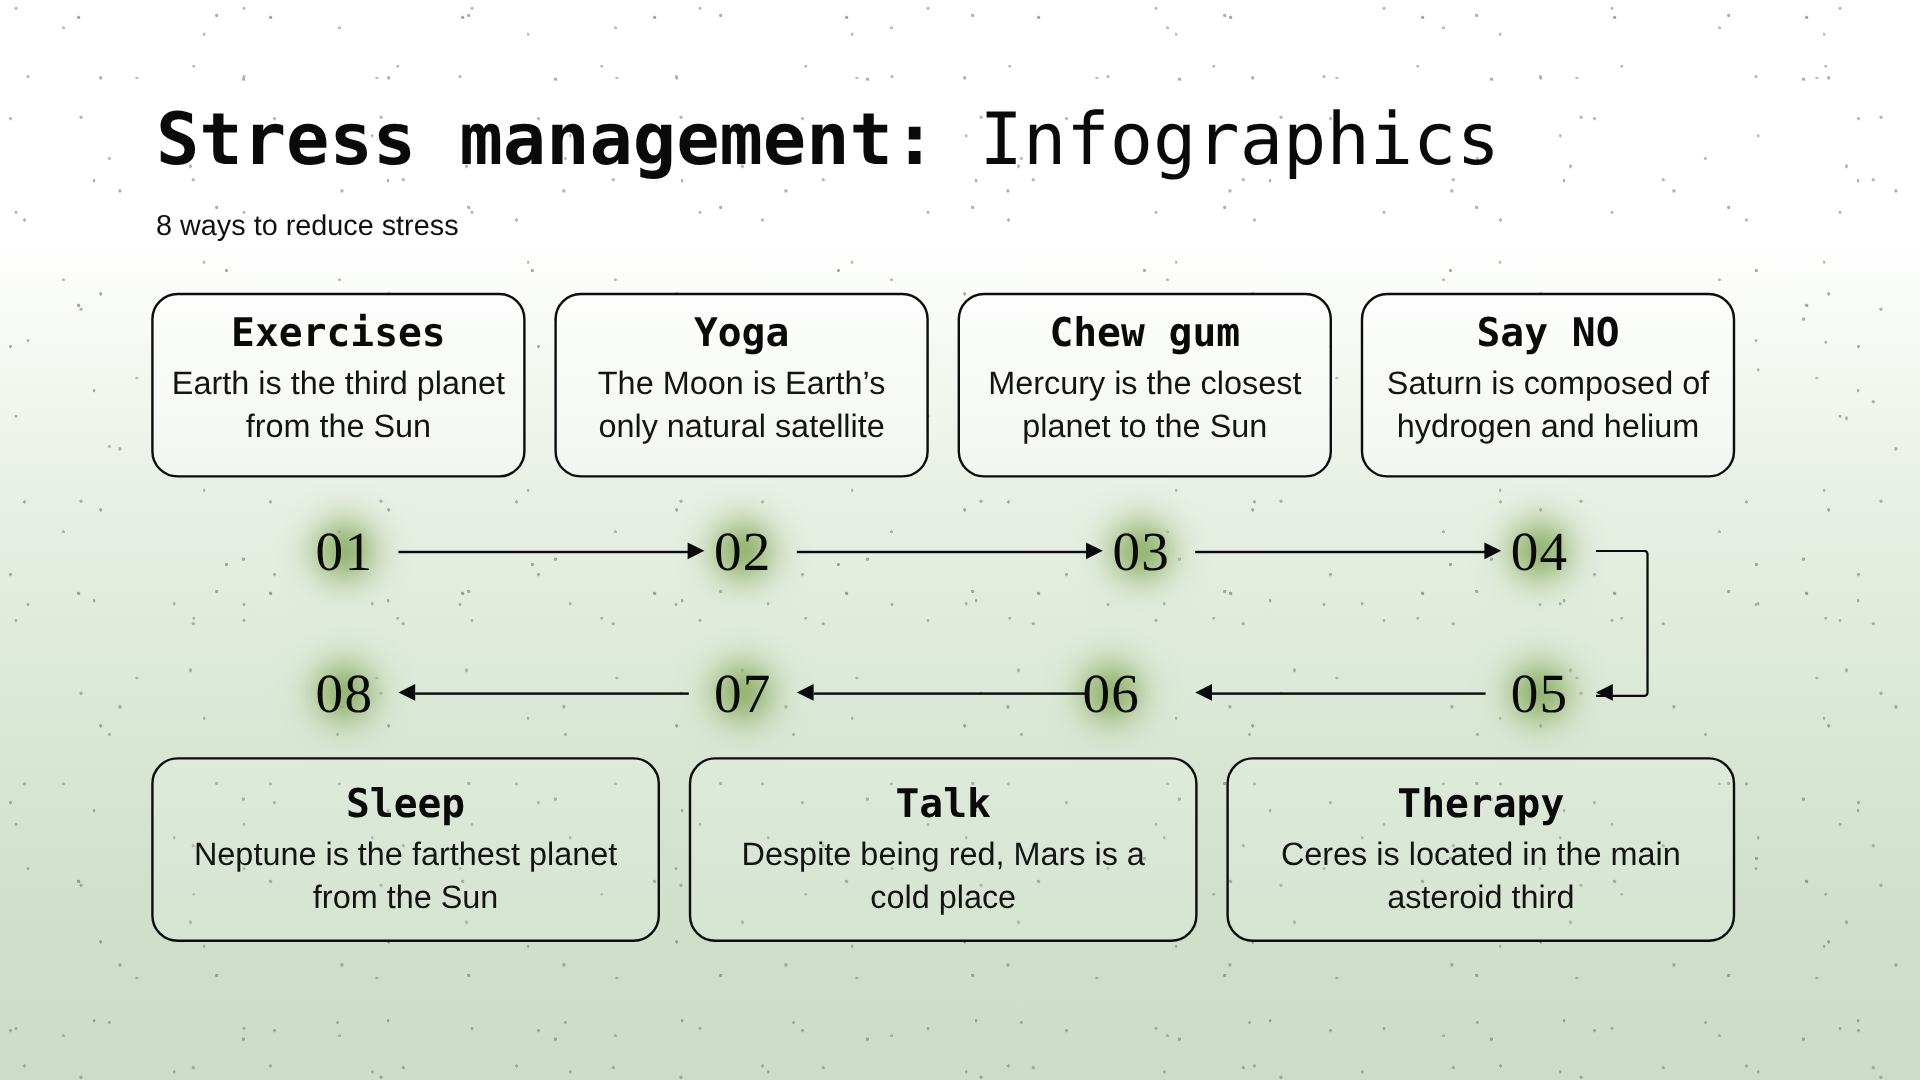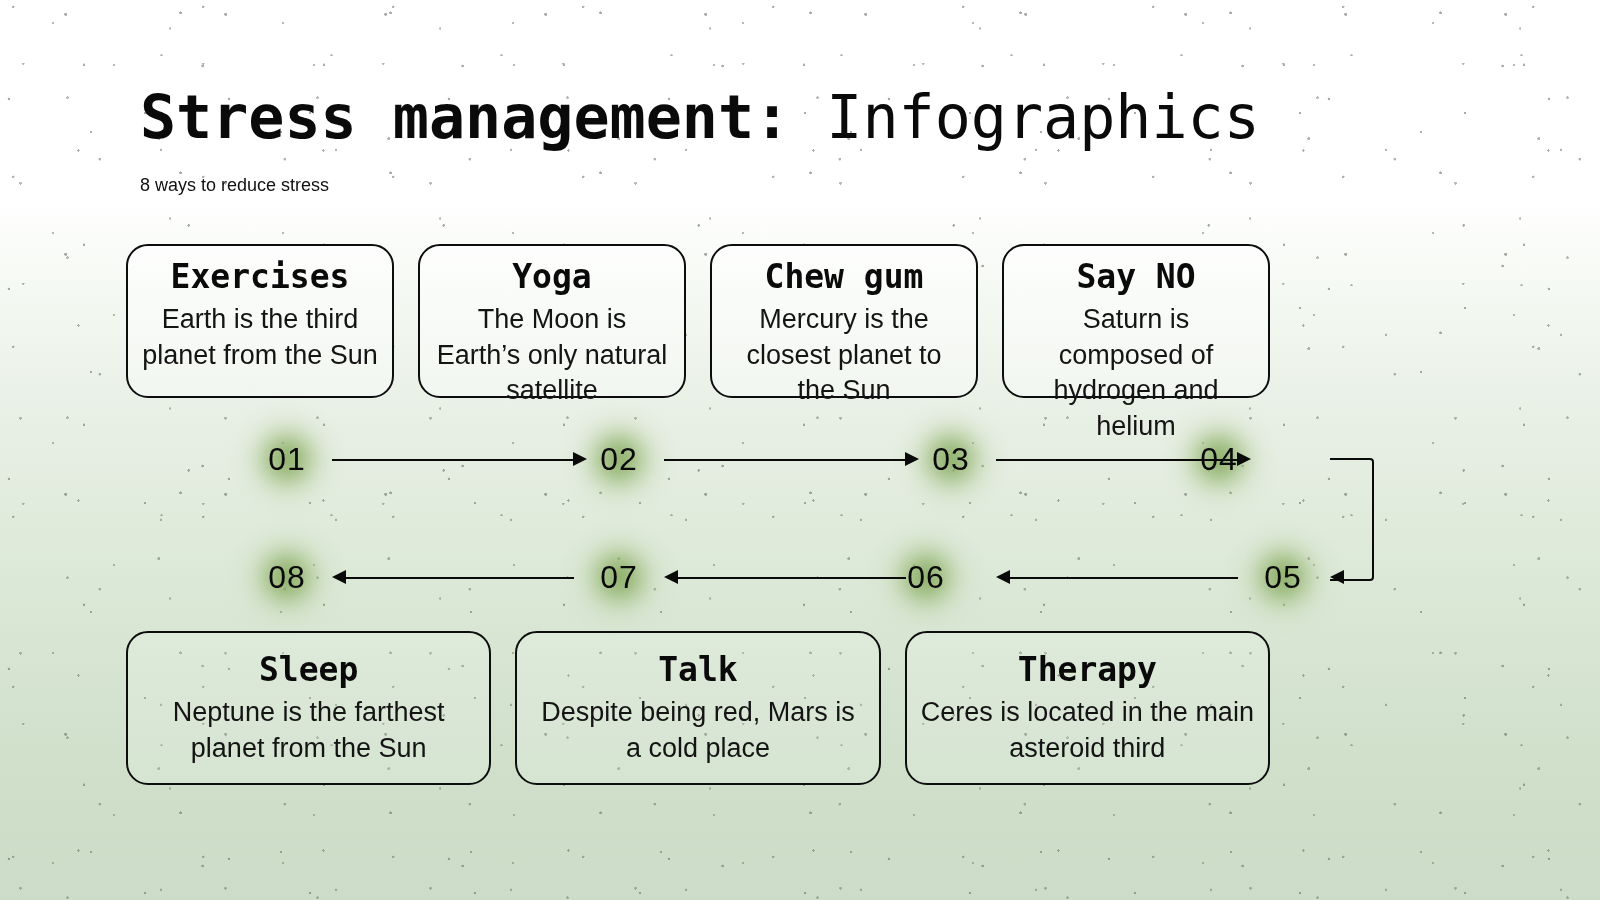--- a/index.html
+++ b/index.html
@@ -59,46 +59,46 @@
       radial-gradient(circle at 92% 81%, #707f6a 0 1.2px, transparent 1.5px);
     background-size: 190px 170px, 230px 210px, 160px 240px, 270px 190px, 210px 160px,
                      180px 220px, 240px 180px, 200px 250px, 260px 200px, 170px 230px,
                      220px 190px, 250px 160px, 190px 240px, 230px 210px, 165px 195px,
                      205px 235px, 245px 175px, 185px 215px, 255px 245px, 175px 185px;
   }
 
   
   #header {
     position: absolute;
-    left: 140px;
+    left: 130px;
     top: 86px;
     width: 1320px;
   }
   #title {
     font-family: "DejaVu Sans Mono", monospace;
     font-size: 60px;
     line-height: 1.05;
     color: #0a0a0a;
     white-space: nowrap;
     letter-spacing: 0px;
   }
   #title .strong { font-weight: 700; }
   #title .light  { font-weight: 400; }
   #subtitle {
     margin-top: 26px;
     font-family: "Liberation Sans", sans-serif;
-    font-size: 18px;
+    font-size: 24px;
     color: #111111;
   }
 
   
   .card-row {
     position: absolute;
     left: 126px;
-    width: 1144px;
+    width: 1320px;
     display: flex;
     gap: 24px;
   }
   #row-top    { top: 244px; }
   #row-bottom { top: 631px; }
 
   .card {
     flex: 1 1 0;
     box-sizing: border-box;
     height: 154px;
@@ -162,23 +162,23 @@
     background: radial-gradient(circle closest-side,
                 rgba(126,164,86,0.92) 0%,
                 rgba(140,175,101,0.72) 28%,
                 rgba(168,196,138,0.40) 52%,
                 rgba(196,216,178,0.16) 74%,
                 rgba(220,232,210,0.0) 100%);
     filter: blur(7px);
   }
   .node .num {
     position: relative;
-    font-family: Liberation Sans, sans-serif;
+    font-family: Liberation Serif, serif;
     font-weight: 400;
-    font-size: 32px;
+    font-size: 46px;
     color: #0a0a0a;
     letter-spacing: 1px;
   }
 
   .arrow-line {
     position: absolute;
     height: 0;
     border-top: 2.5px solid #0a0a0a;
   }
   .arrow-head {
@@ -245,21 +245,21 @@
       <span class="num">01</span>
     </div>
     <div class="node" style="left:619px; top:459px;">
       <span class="glow"></span>
       <span class="num">02</span>
     </div>
     <div class="node" style="left:951px; top:459px;">
       <span class="glow"></span>
       <span class="num">03</span>
     </div>
-    <div class="node" style="left:1219px; top:459px;">
+    <div class="node" style="left:1283px; top:459px;">
       <span class="glow"></span>
       <span class="num">04</span>
     </div>
 
     <div class="node" style="left:287px; top:577px;">
       <span class="glow"></span>
       <span class="num">08</span>
     </div>
     <div class="node" style="left:619px; top:577px;">
       <span class="glow"></span>

